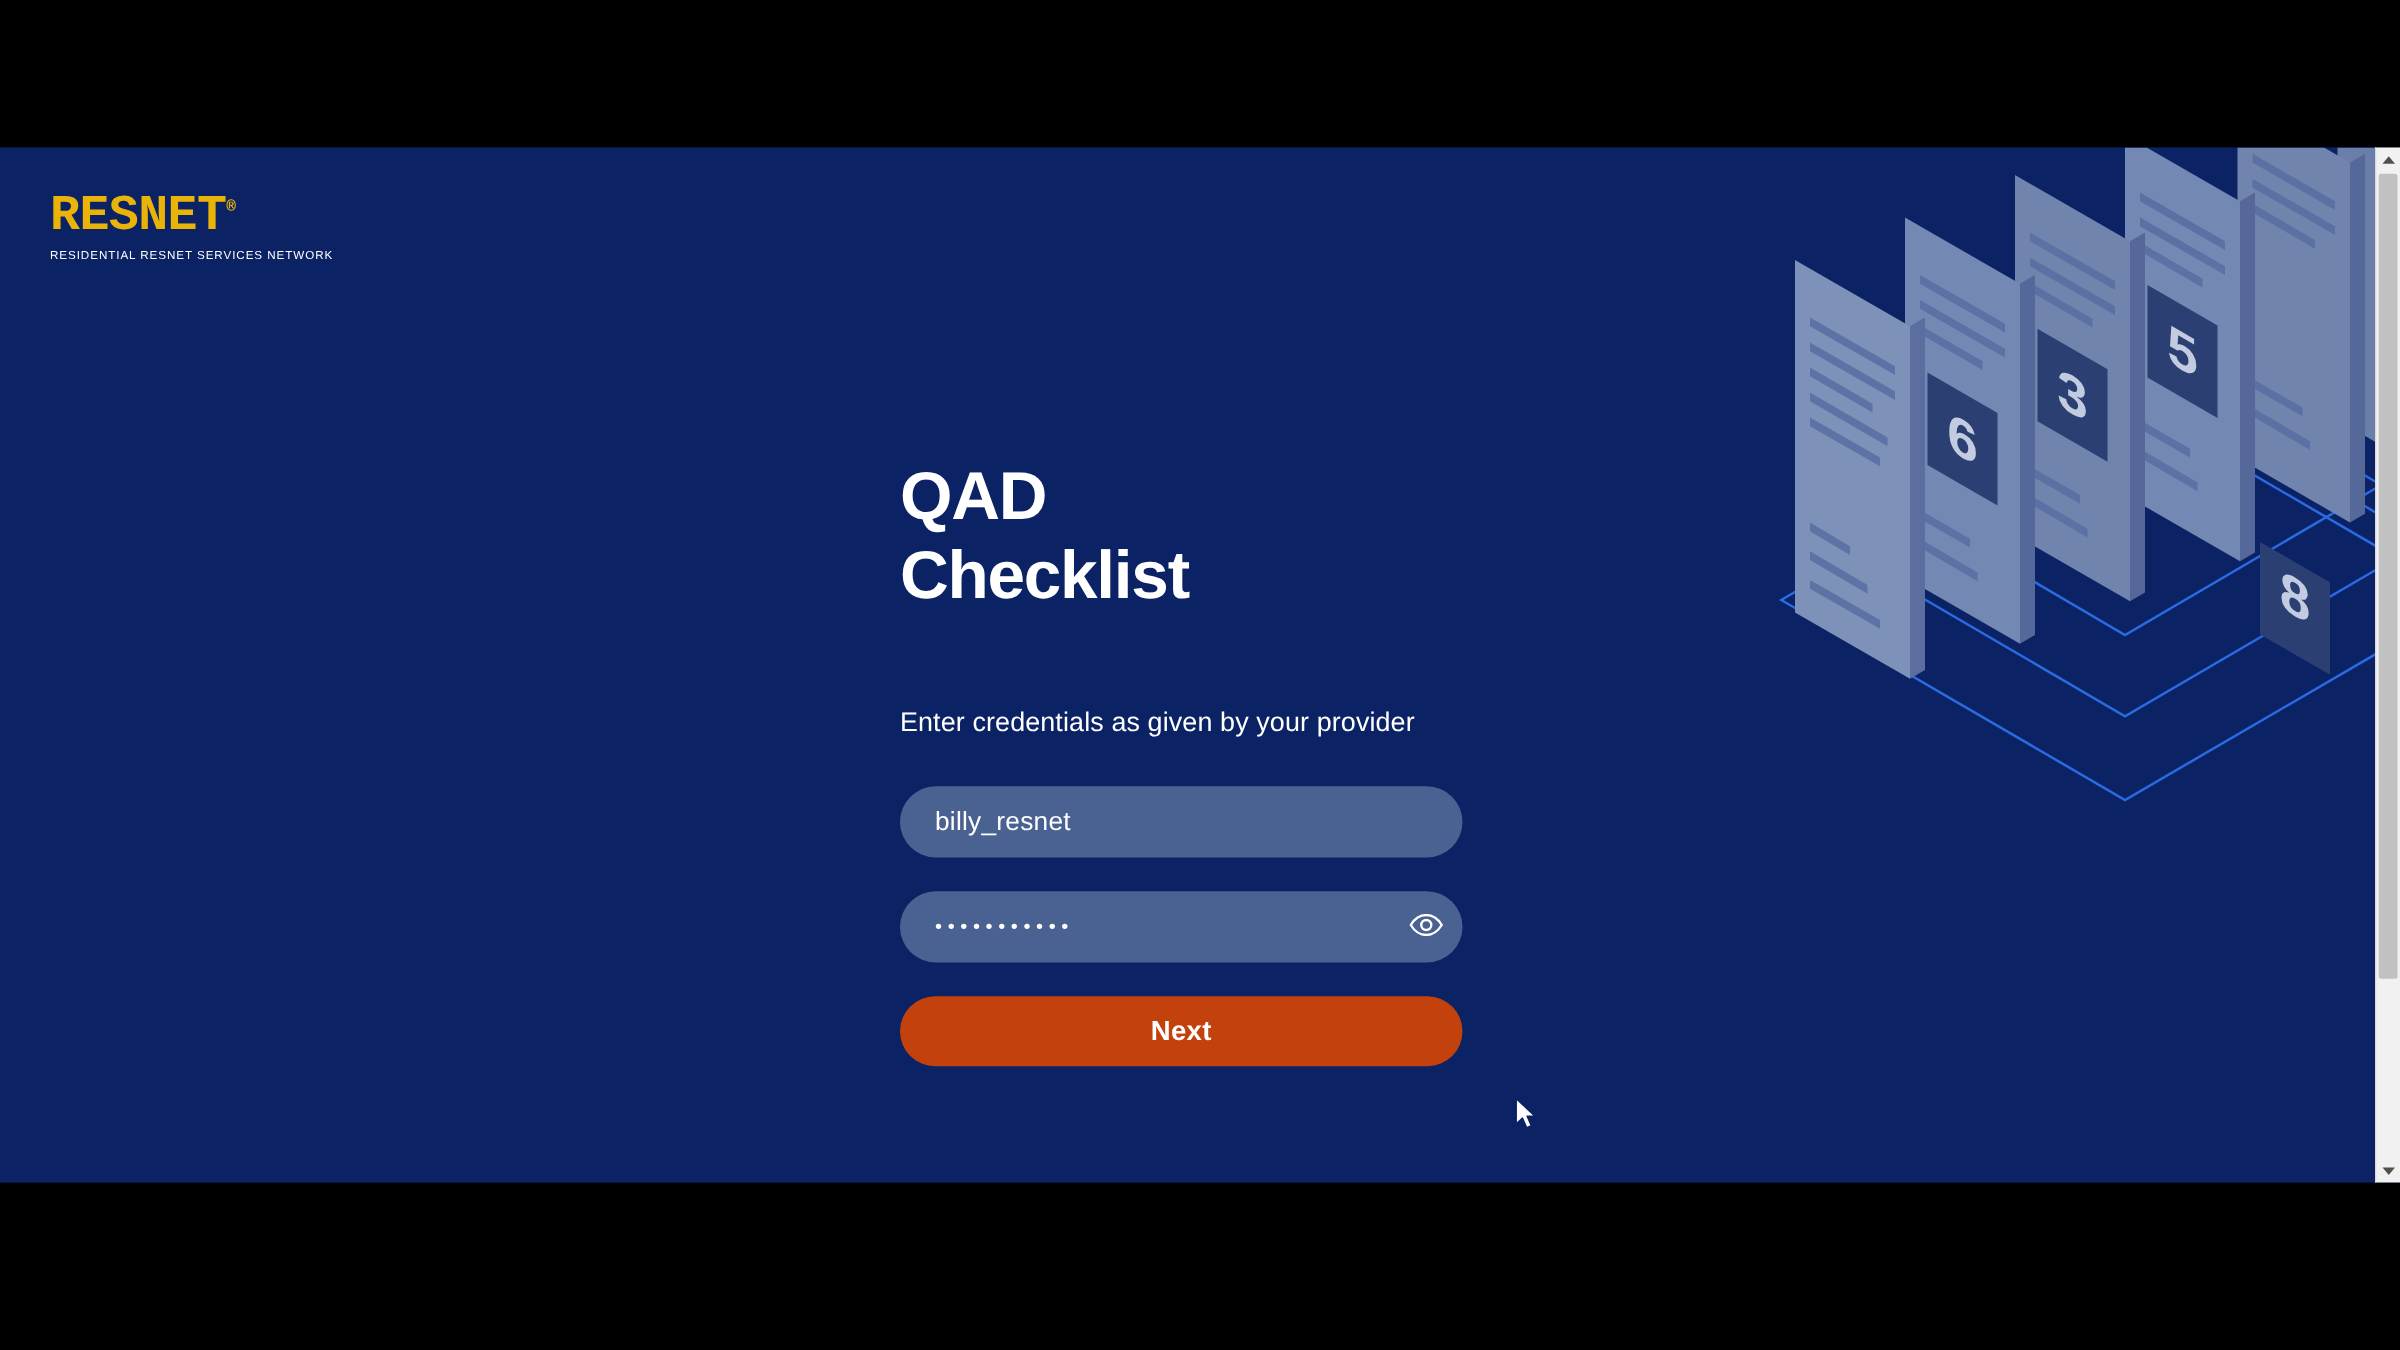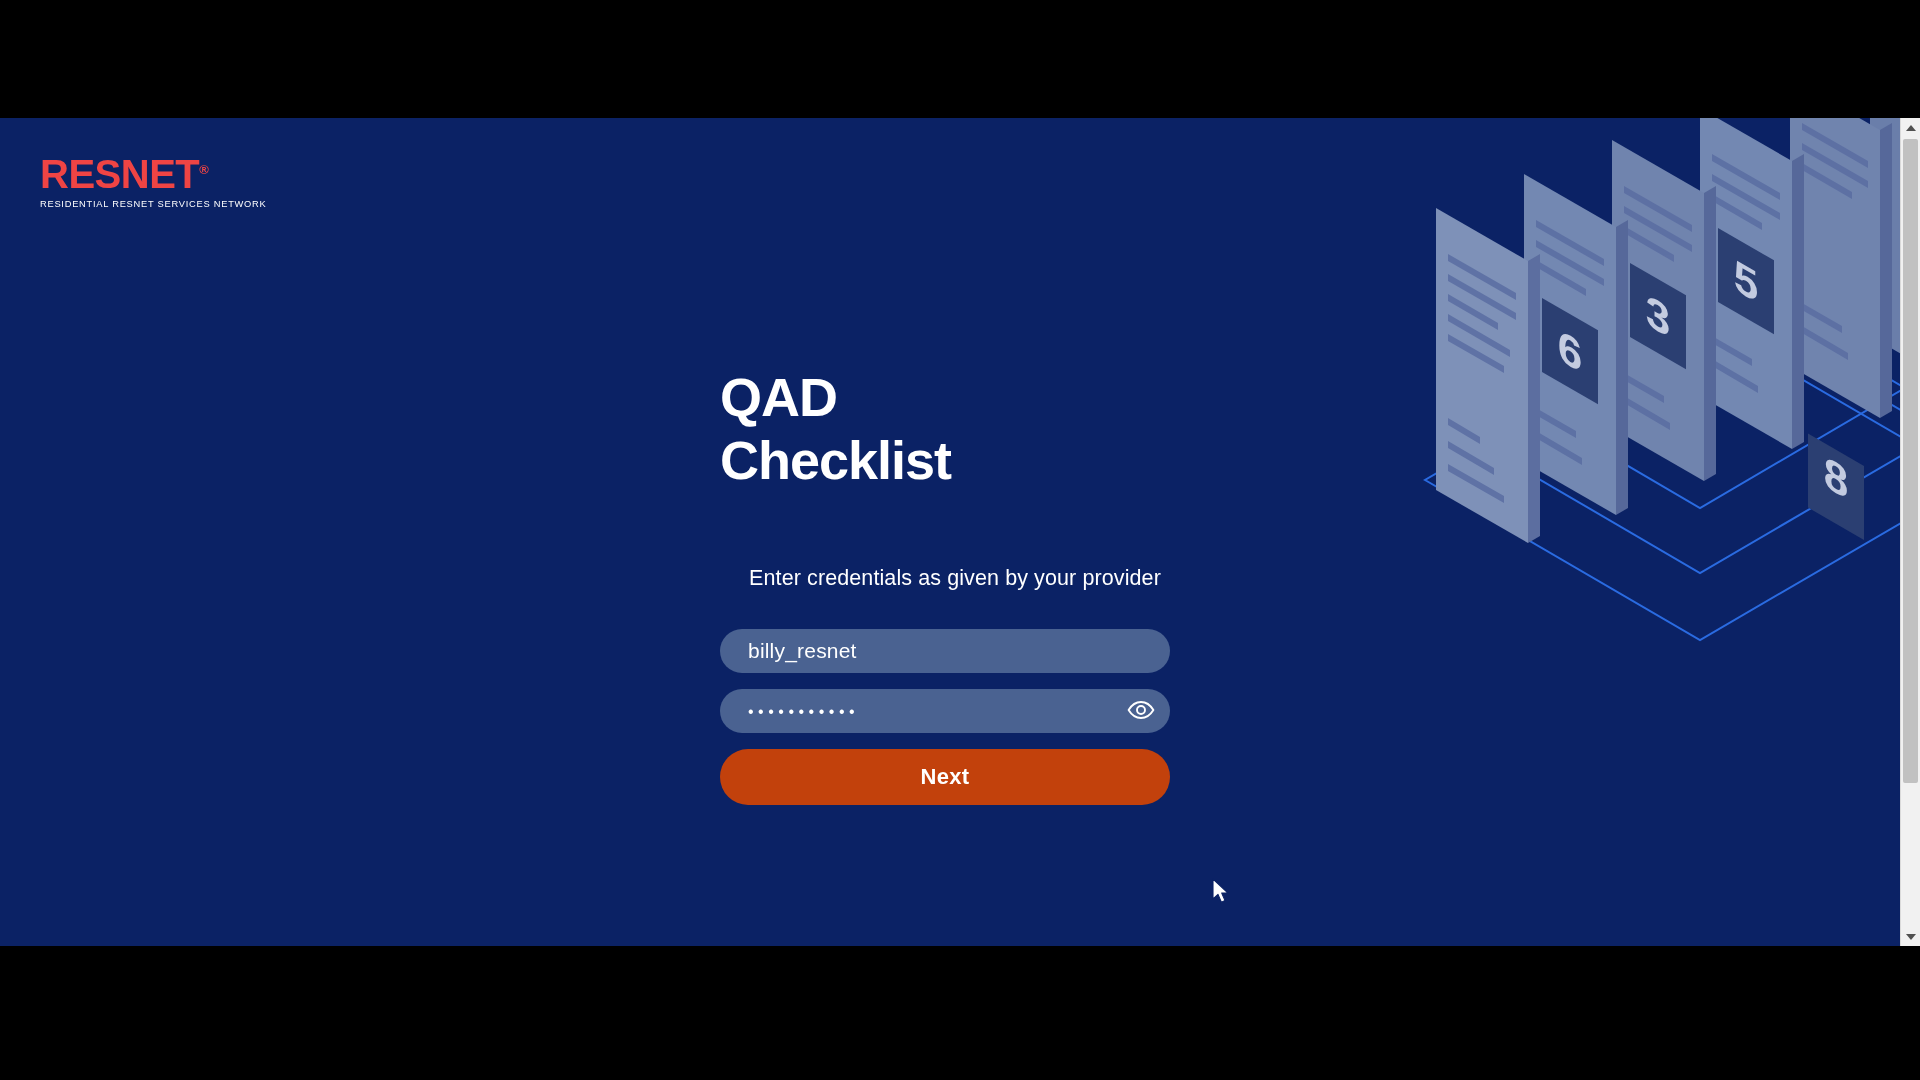--- a/index.html
+++ b/index.html
@@ -38,23 +38,23 @@
   
   #logo {
     position:absolute;
     left:40px; top:36px;
     width:190px;
   }
   #logo-word {
     font-size:40px;
     font-weight:bold;
     letter-spacing:-0.5px;
-    color:#ef4444;
+    color:#eab308;
     line-height:1;
-    font-family:Liberation Sans, sans-serif;
+    font-family:Liberation Mono, monospace;
   }
   #logo-reg {
     font-size:13px;
     vertical-align:super;
     font-weight:bold;
   }
   #logo-tag {
     margin-top:5px;
     font-size:9.3px;
     letter-spacing:0.75px;
@@ -83,32 +83,31 @@
     font-weight:bold;
     color:#FFFFFF;
     line-height:1.17;
     letter-spacing:-1px;
   }
   #subtitle {
     margin-top:74px;
     font-size:21.5px;
     color:#FFFFFF;
     letter-spacing:0.1px;
-    text-align:center;
   }
 
   
   #form { margin-top:38px; width:450px; }
 
   .field {
     position:relative;
-    width:450px; height:44px;
+    width:450px; height:57px;
     background:#4A6291;
     border-radius:29px;
-    margin-bottom:16px;
+    margin-bottom:27px;
     display:flex;
     align-items:center;
   }
   .field-input {
     flex:1;
     background:transparent;
     border:none;
     outline:none;
     color:#FFFFFF;
     font-size:21px;

